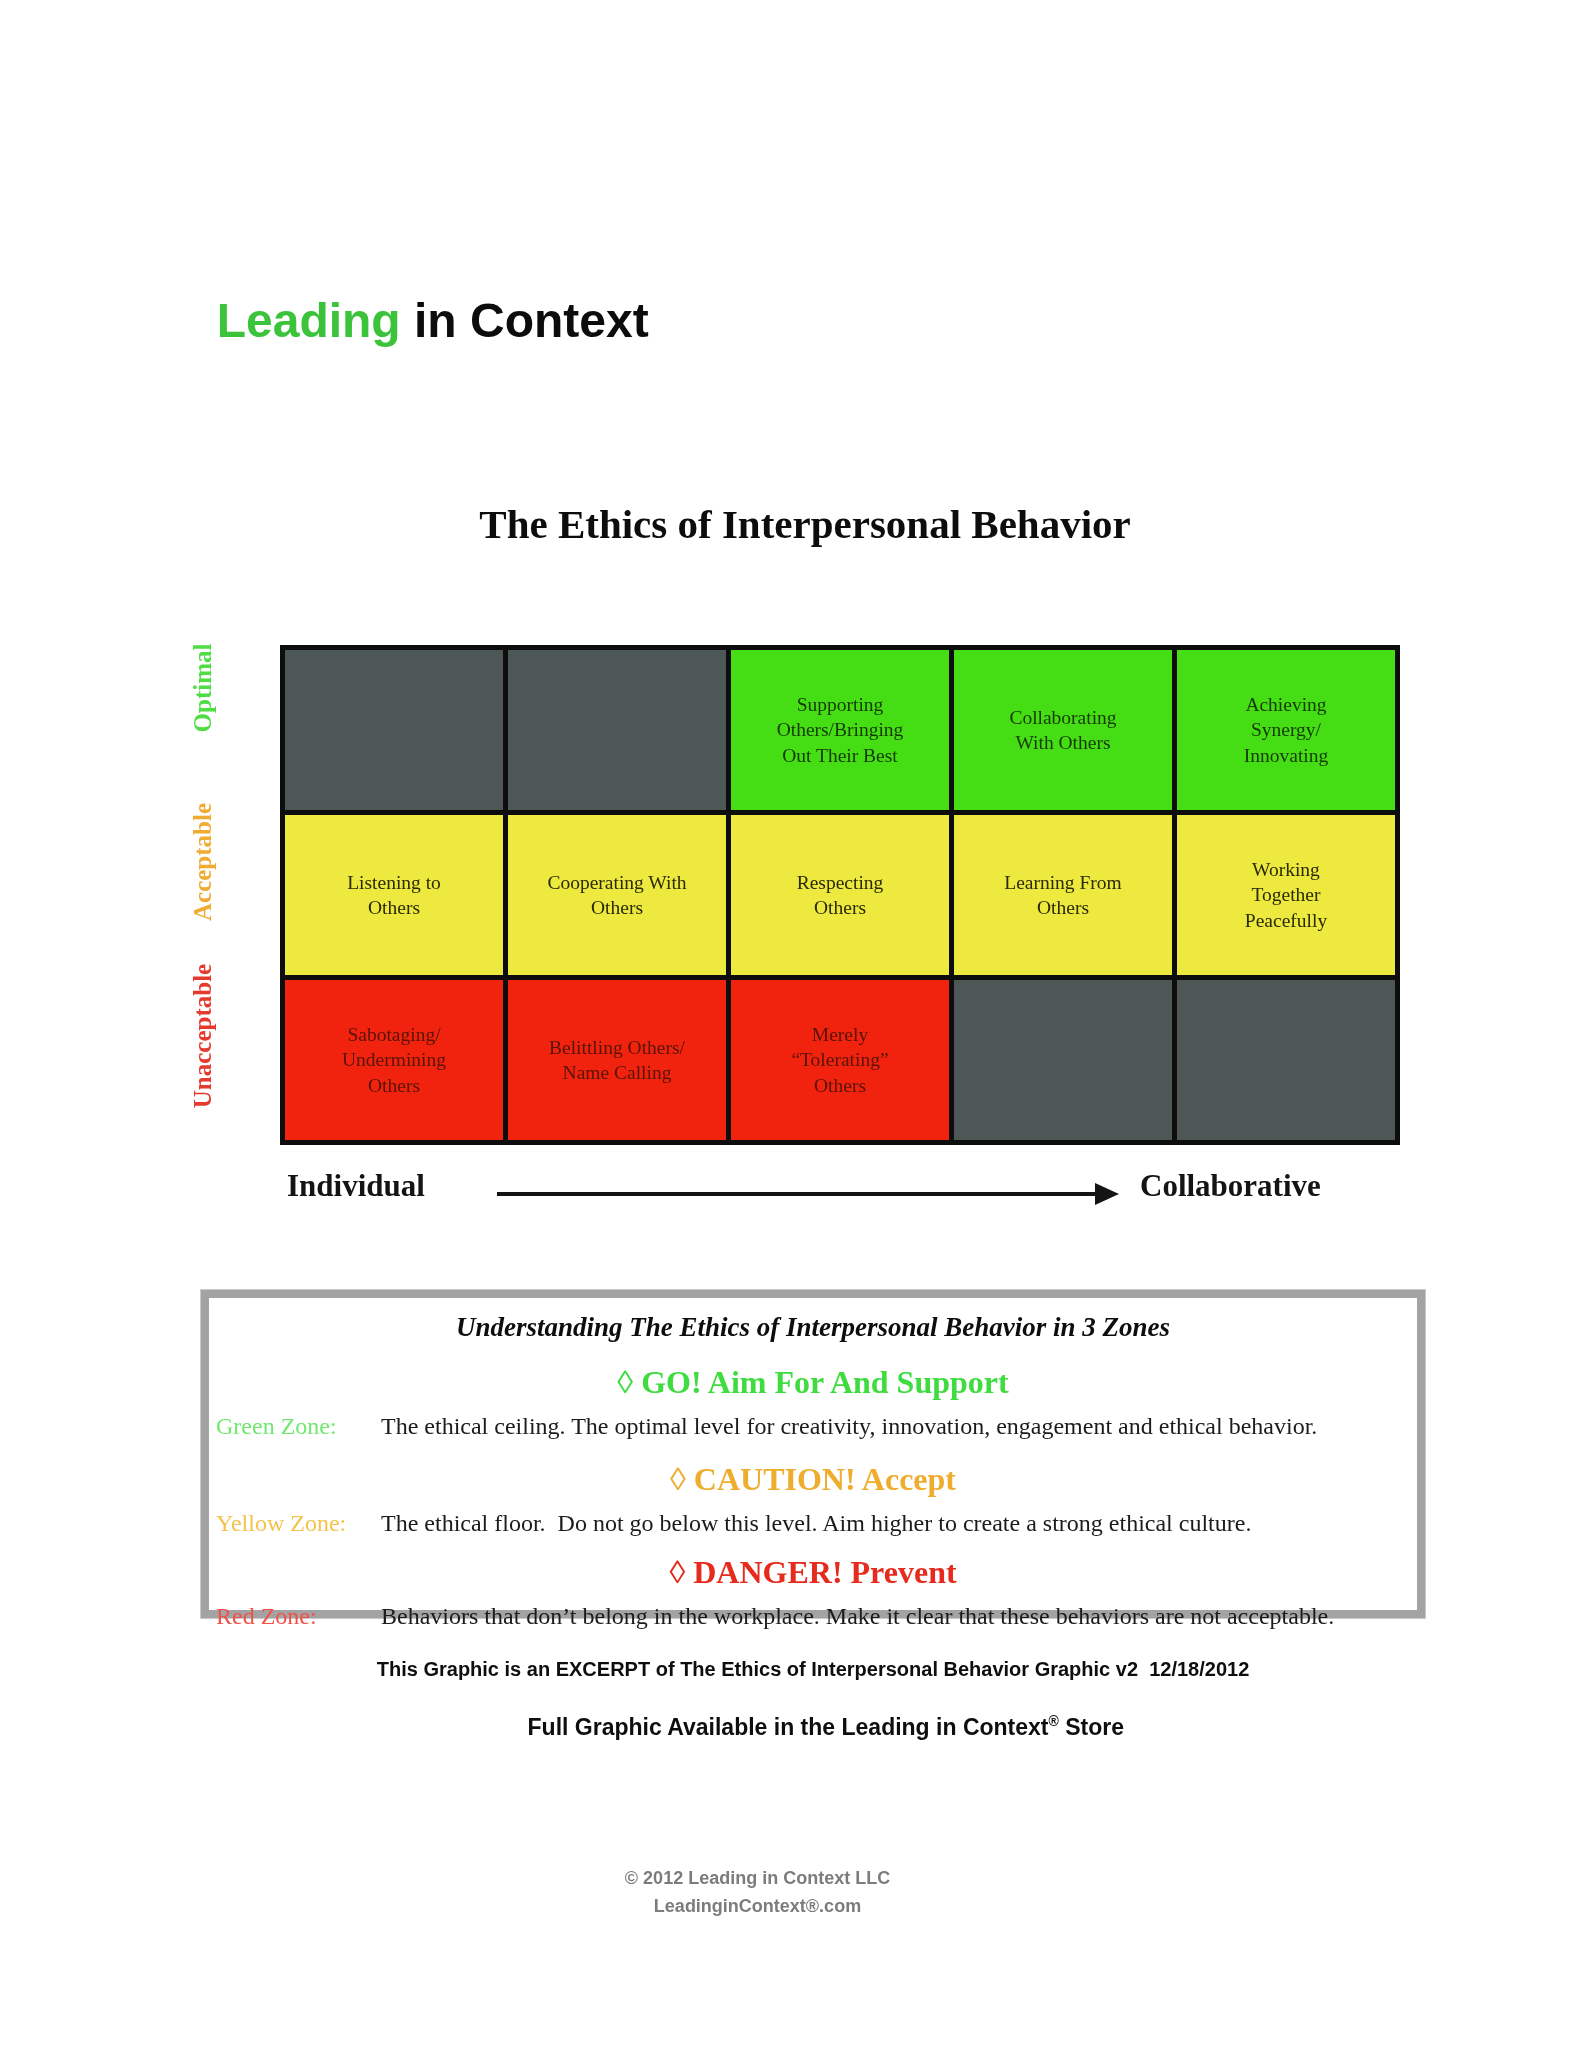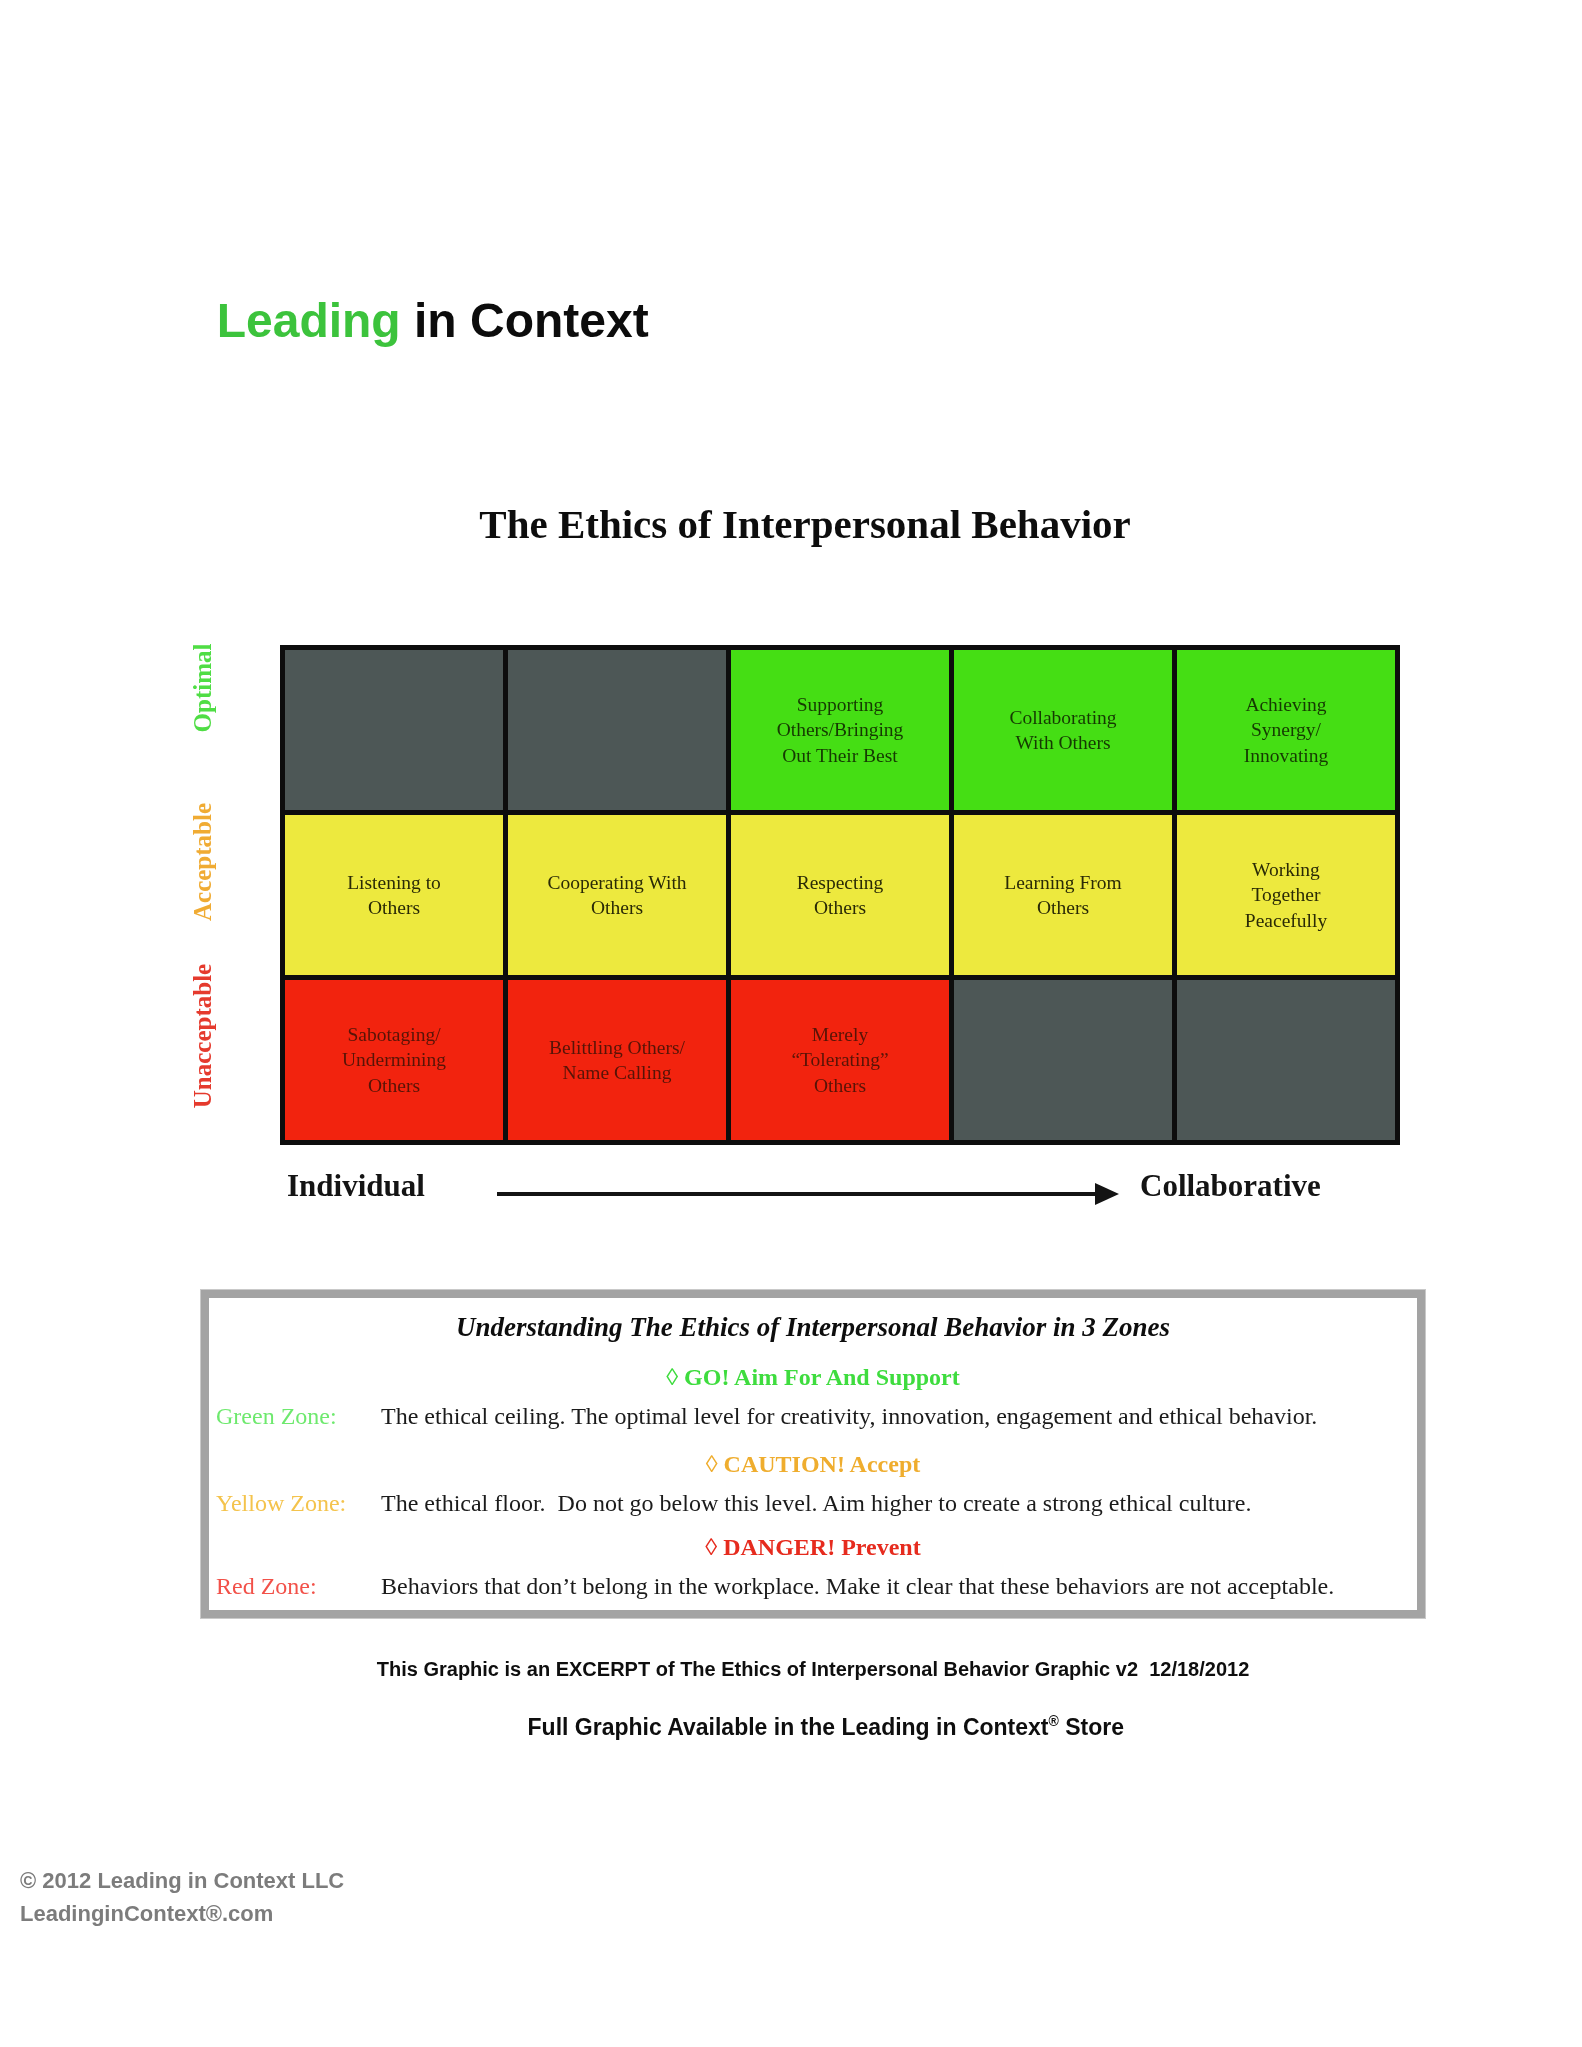--- a/index.html
+++ b/index.html
@@ -54,42 +54,42 @@
   
   .legend-box{
     position:absolute;left:201px;top:1290px;width:1224px;height:328px;
     border:8px solid #a3a3a3;box-sizing:border-box;background:#ffffff;
     box-shadow:0 0 0 1px #c9c9c9;
   }
   .legend-title{
     margin:14px 10px 0;text-align:center;
     font-weight:bold;font-style:italic;font-size:27px;color:#0d0d0d;
   }
-  .zone-heading{margin:21px 0 5px;text-align:center;font-weight:bold;font-size:24px;white-space:pre-wrap;font-family:Liberation Serif, serif;}
+  .zone-heading{margin:21px 0 5px;text-align:center;font-weight:bold;font-size:32px;white-space:pre-wrap;font-family:Liberation Serif, serif;}
   .heading-go{color:#3edc3e;}
   .heading-caution{color:#efad2e;}
   .heading-danger{color:#e62b1e;margin-top:17px;}
   .zone-row{position:relative;padding-left:172px;padding-right:0;font-size:24px;color:#1b1b1b;margin-top:12px;}
   .zone-label{position:absolute;left:7px;top:0;font-size:24px;}
   .label-green{color:#6ee96e;}
   .label-yellow{color:#f4c34c;}
   .label-red{color:#f25149;}
   .zone-desc{white-space:pre-wrap;}
   
   .excerpt{
     position:absolute;left:200px;top:1658px;width:1226px;text-align:center;
     font-family:"Liberation Sans",sans-serif;font-weight:bold;color:#0e0e0e;
   }
   .excerpt-line1{font-size:20px;white-space:pre-wrap;}
   .excerpt-line2{font-size:23px;margin-top:5px;white-space:pre-wrap;}
   .excerpt-line2 .reg-mark{font-size:14px;vertical-align:super;}
   
   .copyright{
-    position:absolute;left:0;top:1868px;width:1515px;
-    font-family:"Liberation Sans",sans-serif;font-weight:bold;color:#7c7c7c;font-size:22px;padding-left:20px;
+    position:absolute;left:0;top:1868px;width:1515px;text-align:center;
+    font-family:"Liberation Sans",sans-serif;font-weight:bold;color:#7c7c7c;font-size:18px;
   }
   .copyright-line2{margin-top:7px;}
 </style>
 </head>
 <body>
 
 <div class="logo">
   <span class="green">Leading</span><span class="black"> in Context</span>
 </div>
 

